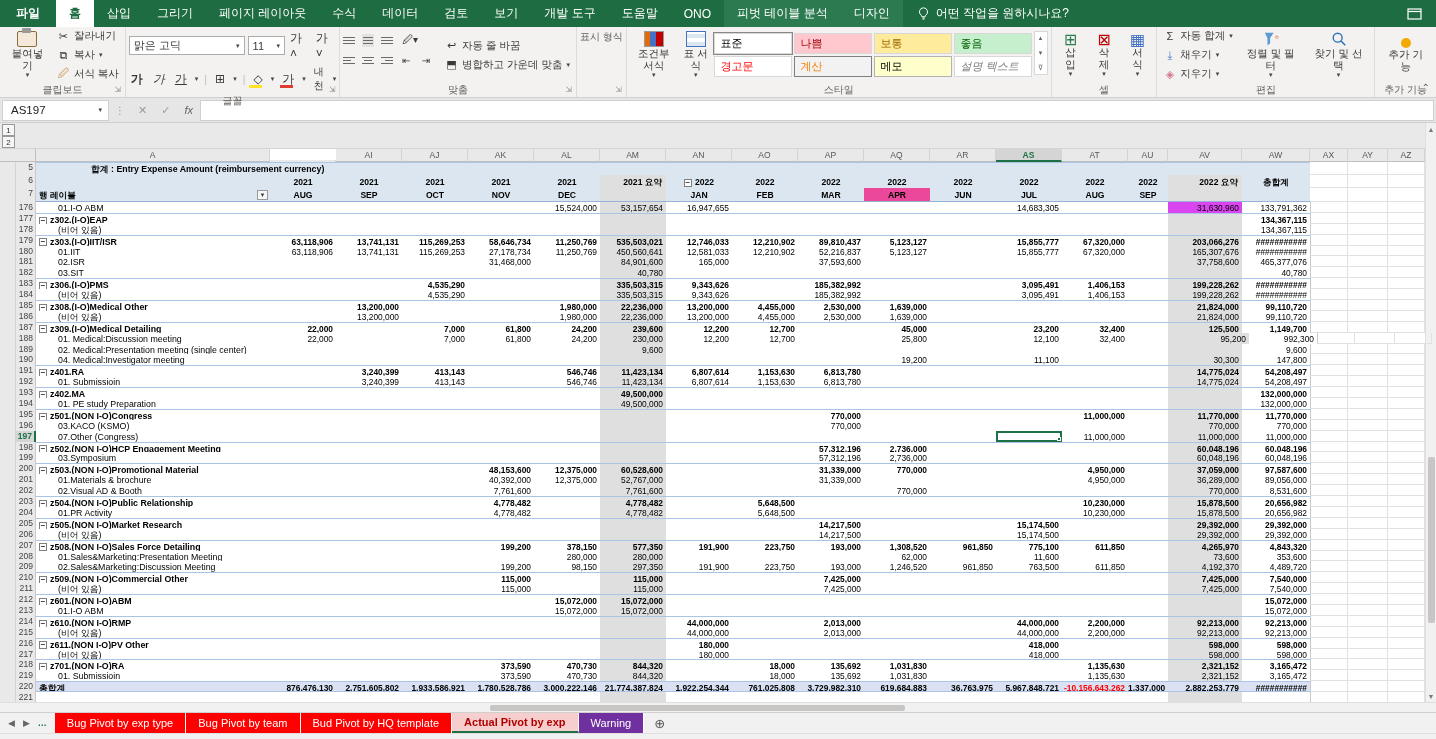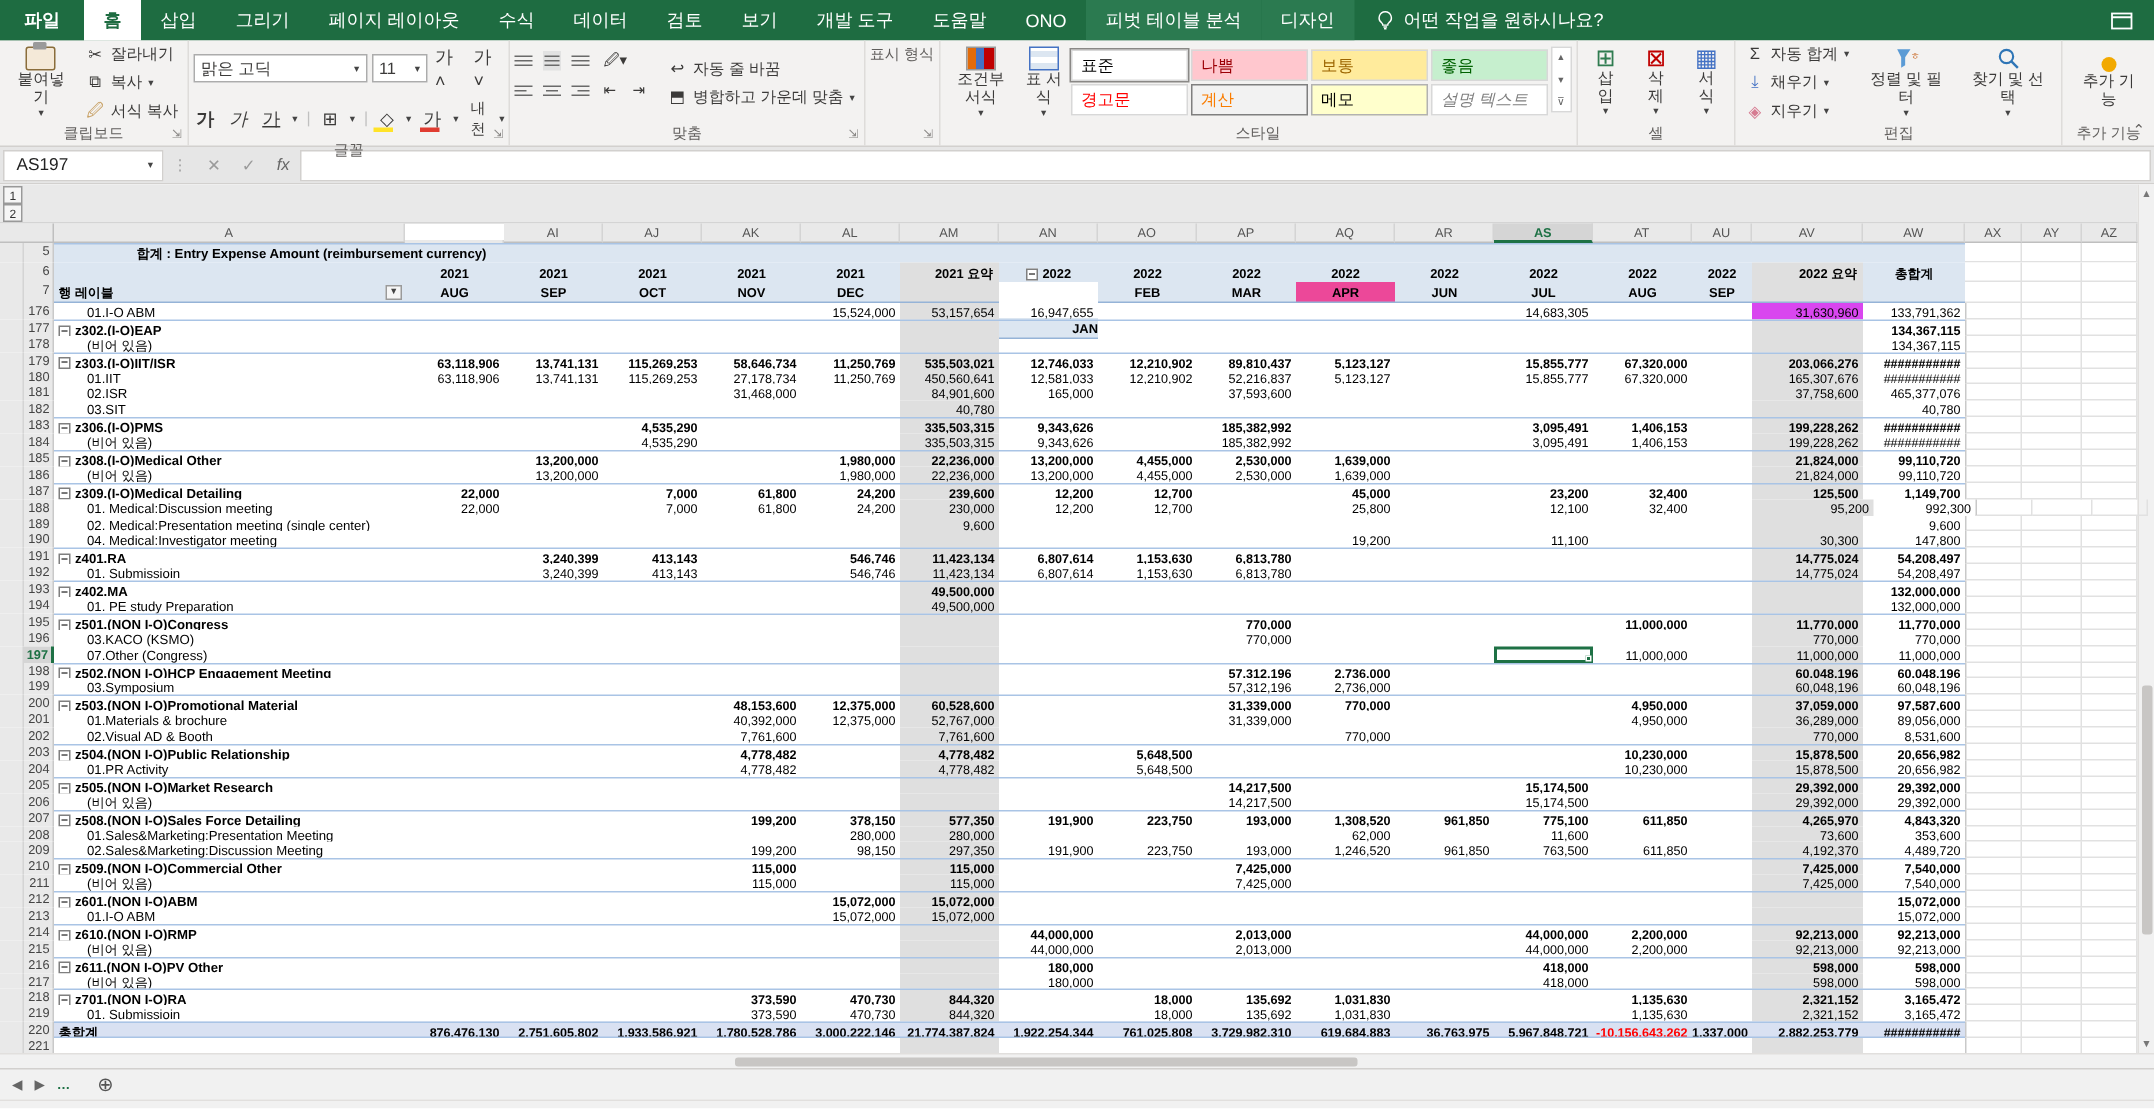--- a/index.html
+++ b/index.html
@@ -456,21 +456,21 @@
         <div class="grow" style="height: 14px;">
           <div class="cell gutter" style="width: 16px;"></div>
           <div class="cell rowhdr" style="width: 20px;">7</div>
           <div class="cell" style="width: 234px; background: rgb(220, 230, 241); border-bottom: 1px solid rgb(149, 179, 215); font-weight: bold; font-size: 8.6px; padding-top: 3px; text-align: left; padding-left: 3px;"><span>행 레이블</span><div class="filterbtn">▼</div></div>
           <div class="cell" style="width: 66px; background: rgb(220, 230, 241); border-bottom: 1px solid rgb(149, 179, 215); font-weight: bold; font-size: 8.6px; padding-top: 3px; text-align: center;">AUG</div>
           <div class="cell" style="width: 66px; background: rgb(220, 230, 241); border-bottom: 1px solid rgb(149, 179, 215); font-weight: bold; font-size: 8.6px; padding-top: 3px; text-align: center;">SEP</div>
           <div class="cell" style="width: 66px; background: rgb(220, 230, 241); border-bottom: 1px solid rgb(149, 179, 215); font-weight: bold; font-size: 8.6px; padding-top: 3px; text-align: center;">OCT</div>
           <div class="cell" style="width: 66px; background: rgb(220, 230, 241); border-bottom: 1px solid rgb(149, 179, 215); font-weight: bold; font-size: 8.6px; padding-top: 3px; text-align: center;">NOV</div>
           <div class="cell" style="width: 66px; background: rgb(220, 230, 241); border-bottom: 1px solid rgb(149, 179, 215); font-weight: bold; font-size: 8.6px; padding-top: 3px; text-align: center;">DEC</div>
           <div class="cell" style="width: 66px; background: rgb(223, 223, 223); border-bottom: 1px solid rgb(149, 179, 215); font-weight: bold; font-size: 8.6px; padding-top: 3px; text-align: center;"></div>
-          <div class="cell" style="width: 66px; background: rgb(220, 230, 241); border-bottom: 1px solid rgb(149, 179, 215); font-weight: bold; font-size: 8.6px; padding-top: 3px; text-align: right; margin-top: 24px;">JAN</div>
+          <div class="cell" style="width: 66px; background: rgb(220, 230, 241); border-bottom: 1px solid rgb(149, 179, 215); font-weight: bold; font-size: 8.6px; padding-top: 3px; text-align: center;">JAN</div>
           <div class="cell" style="width: 66px; background: rgb(220, 230, 241); border-bottom: 1px solid rgb(149, 179, 215); font-weight: bold; font-size: 8.6px; padding-top: 3px; text-align: center;">FEB</div>
           <div class="cell" style="width: 66px; background: rgb(220, 230, 241); border-bottom: 1px solid rgb(149, 179, 215); font-weight: bold; font-size: 8.6px; padding-top: 3px; text-align: center;">MAR</div>
           <div class="cell" style="width: 66px; background: #ec4899; border-bottom: 1px solid rgb(149, 179, 215); font-weight: bold; font-size: 8.6px; padding-top: 3px; text-align: center;">APR</div>
           <div class="cell" style="width: 66px; background: rgb(220, 230, 241); border-bottom: 1px solid rgb(149, 179, 215); font-weight: bold; font-size: 8.6px; padding-top: 3px; text-align: center;">JUN</div>
           <div class="cell" style="width: 66px; background: rgb(220, 230, 241); border-bottom: 1px solid rgb(149, 179, 215); font-weight: bold; font-size: 8.6px; padding-top: 3px; text-align: center;">JUL</div>
           <div class="cell" style="width: 66px; background: rgb(220, 230, 241); border-bottom: 1px solid rgb(149, 179, 215); font-weight: bold; font-size: 8.6px; padding-top: 3px; text-align: center;">AUG</div>
           <div class="cell" style="width: 40px; background: rgb(220, 230, 241); border-bottom: 1px solid rgb(149, 179, 215); font-weight: bold; font-size: 8.6px; padding-top: 3px; text-align: center;">SEP</div>
           <div class="cell" style="width: 74px; background: rgb(223, 223, 223); border-bottom: 1px solid rgb(149, 179, 215); font-weight: bold; font-size: 8.6px; padding-top: 3px; text-align: center;"></div>
           <div class="cell" style="width: 68px; background: rgb(220, 230, 241); border-bottom: 1px solid rgb(149, 179, 215); font-weight: bold; font-size: 8.6px; padding-top: 3px; text-align: center;"></div>
           <div class="cell" style="width: 38px; background: rgb(255, 255, 255); border-right: 1px solid rgb(225, 225, 225); border-bottom: 1px solid rgb(225, 225, 225);"></div>
@@ -1598,19 +1598,26 @@
   <div class="hscroll">
     <div class="hthumb" style="left:490px;width:415px;"></div>
   </div>
 
   <div class="tabbar">
     <div class="tnav">
       <span>◀</span>
       <span>▶</span>
       <span style="color:#1E7145;font-weight:bold;">…</span>
     </div>
+    <div id="stabs" style="display:flex;">
+        <div class="stab" style="background: rgb(255, 0, 0); color: rgb(255, 255, 255);">Bug Pivot by exp type</div>
+        <div class="stab" style="background: rgb(255, 0, 0); color: rgb(255, 255, 255);">Bug Pivot by team</div>
+        <div class="stab" style="background: rgb(255, 0, 0); color: rgb(255, 255, 255);">Bud Pivot by HQ template</div>
+        <div class="stab active" style="background: rgb(246, 206, 206); color: rgb(176, 0, 0);">Actual Pivot by exp</div>
+        <div class="stab" style="background: rgb(112, 48, 160); color: rgb(255, 255, 255);">Warning</div>
+      </div>
     <div class="addsheet">
         <span>⊕</span>
       </div>
   </div>
 
   <div class="statusbar"></div>
 </div>
 
 </body></html>

